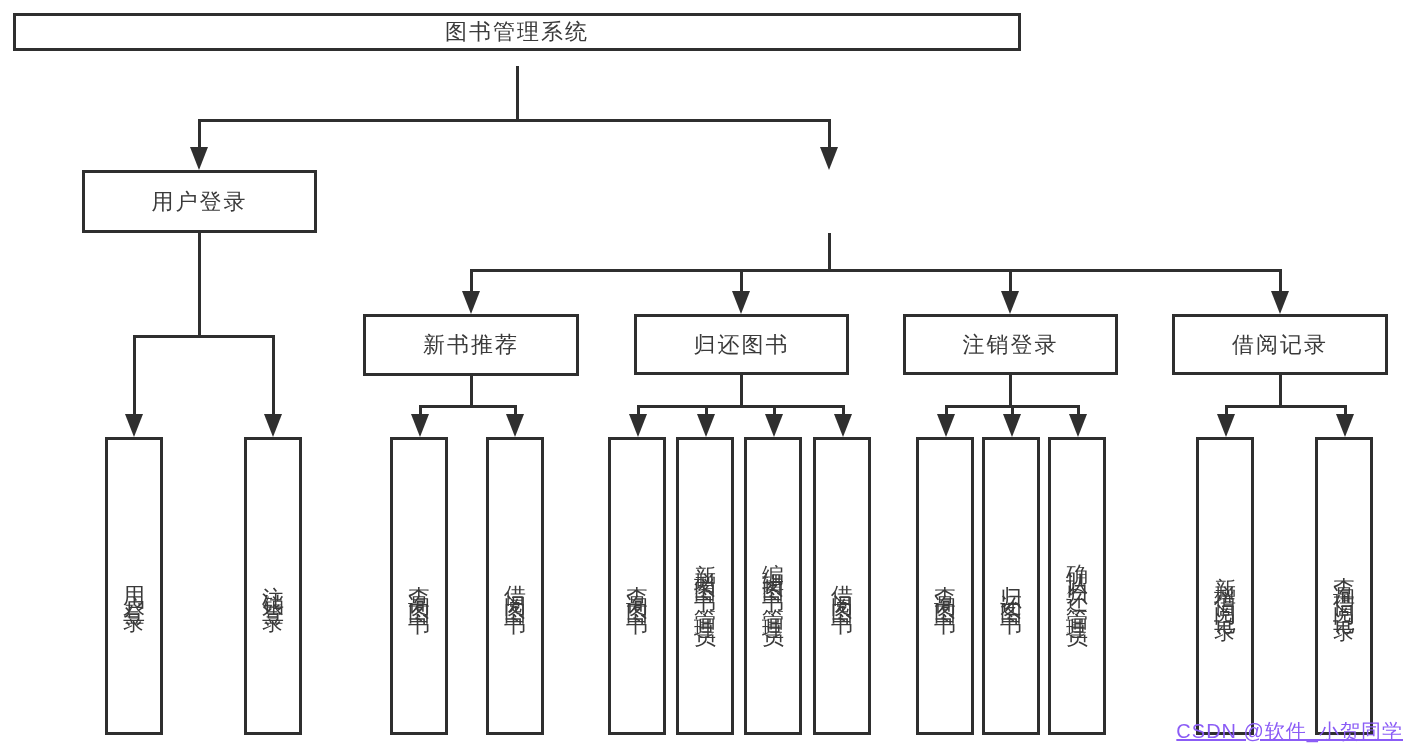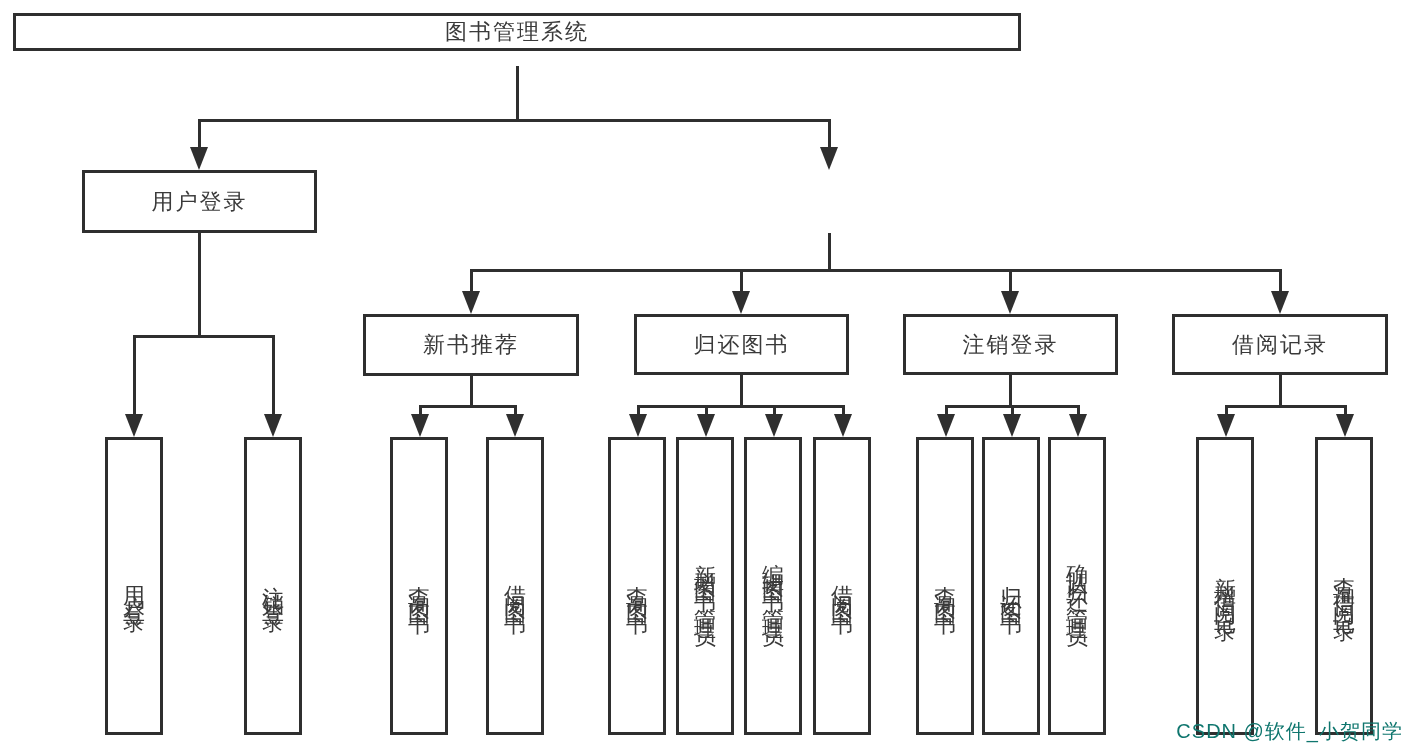--- a/index.html
+++ b/index.html
@@ -17,22 +17,22 @@
     font-size:22px;letter-spacing:9px;line-height:1.1;white-space:nowrap;
   }
   .h{position:absolute;height:3px;background:#2f2f2f;}
   .v{position:absolute;width:3px;background:#2f2f2f;}
   .arrow{
     position:absolute;width:0;height:0;
     border-left:9px solid transparent;border-right:9px solid transparent;
     border-top:23px solid #2f2f2f;
   }
   .watermark{
-    position:absolute;right:2px;bottom:2px;font-size:20px;color:#0f766e;
-    letter-spacing:1px;white-space:nowrap;
+    position:absolute;right:2px;bottom:2px;font-size:20px;color:#8b5cf6;
+    letter-spacing:1px;white-space:nowrap;text-decoration:underline;
   }
 </style>
 </head>
 <body>
 
 <div class="stage">
 
   <div class="box" style="left:13px;top:13px;width:1008px;height:38px;">
     <span class="lbl">图书管理系统</span>
   </div>

